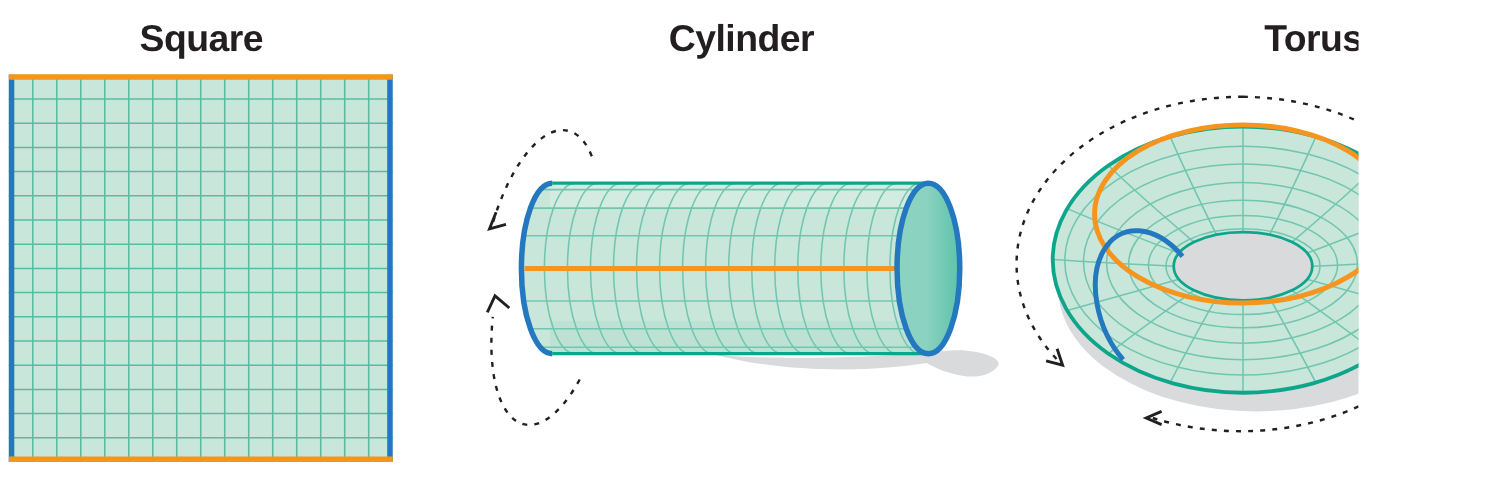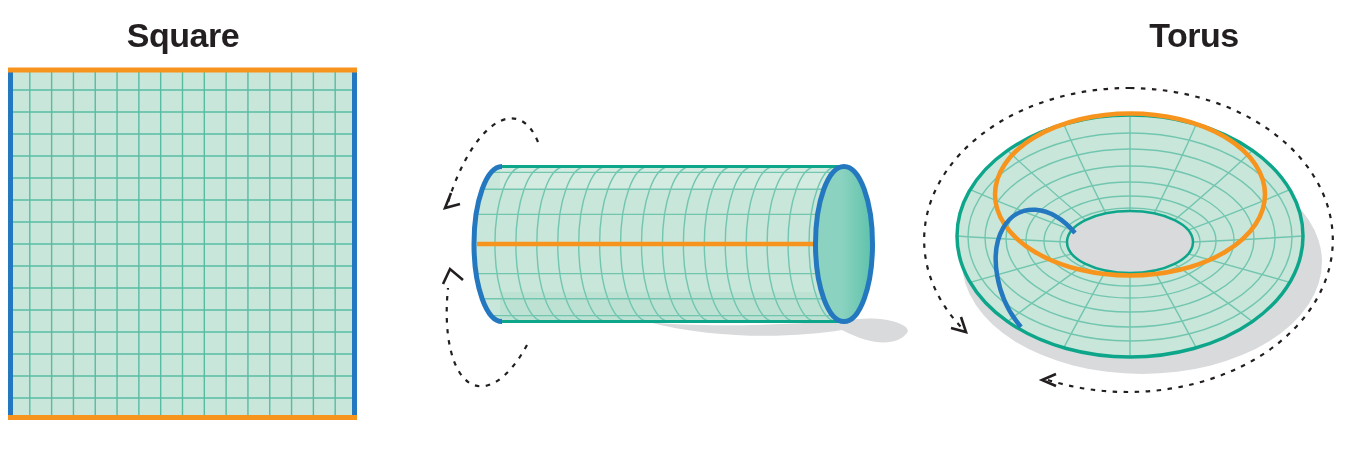--- a/index.html
+++ b/index.html
@@ -10,21 +10,21 @@
     --c-tealGridLight:#72c6b0;
     --c-surface:#c8e6d9;
     --c-cap:#5ec2ab;
     --c-capLight:#8bd3c0;
     --c-shadow:#d9dadc;
     --c-ink:#231f20;
     --c-background:#ffffff;
   }
   html,body{margin:0;padding:0;background:var(--c-background);}
   .canvas{
-    position:relative;width:1350px;height:455px;overflow:hidden;
+    position:relative;width:1235px;height:455px;overflow:hidden;
     background:var(--c-background);
     font-family:"Liberation Sans", sans-serif;
   }
   .panel-title{
     position:absolute;top:16px;width:320px;transform:translateX(-50%);
     text-align:center;font-size:34px;font-weight:bold;letter-spacing:-0.5px;
     color:var(--c-ink);
   }
   svg{position:absolute;left:0;top:0;}
   .grid-line{stroke:var(--c-tealGrid);stroke-width:1.4;fill:none;}
@@ -40,20 +40,21 @@
   .shadow-fill{fill:var(--c-shadow);}
   .dashed-arrow{stroke:var(--c-ink);stroke-width:2.2;stroke-dasharray:4.5 6.5;fill:none;}
   .arrow-head{stroke:var(--c-ink);stroke-width:2.6;fill:none;stroke-linecap:butt;stroke-linejoin:miter;}
 </style>
 </head>
 <body>
 
 <div class="canvas">
 
   <div class="panel-title" style="left:183px">Square</div>
+  <div class="panel-title" style="left:674px">Cylinder</div>
   <div class="panel-title" style="left:1194px">Torus</div>
 
   <svg width="1350" height="455" viewBox="0 0 1350 455">
 
     <defs>
       <linearGradient id="capGrad" x1="0" y1="0" x2="1" y2="0">
         <stop offset="0" style="stop-color:#8bd3c0"></stop>
         <stop offset="0.45" style="stop-color:#8bd3c0"></stop>
         <stop offset="1" style="stop-color:#5ec2ab"></stop>
       </linearGradient>

